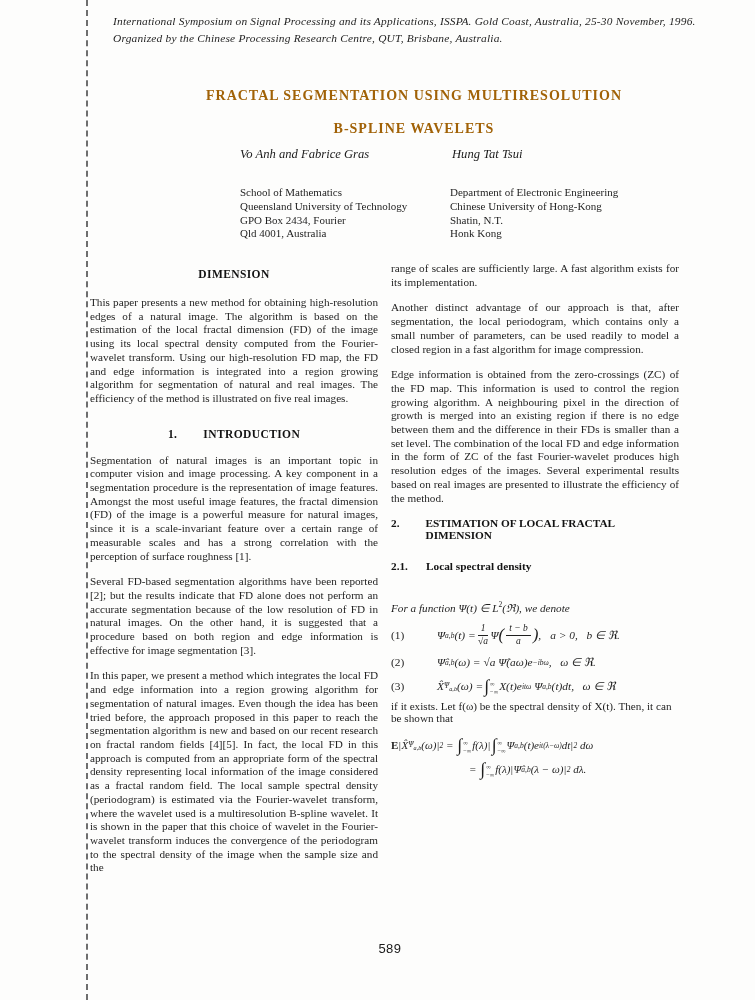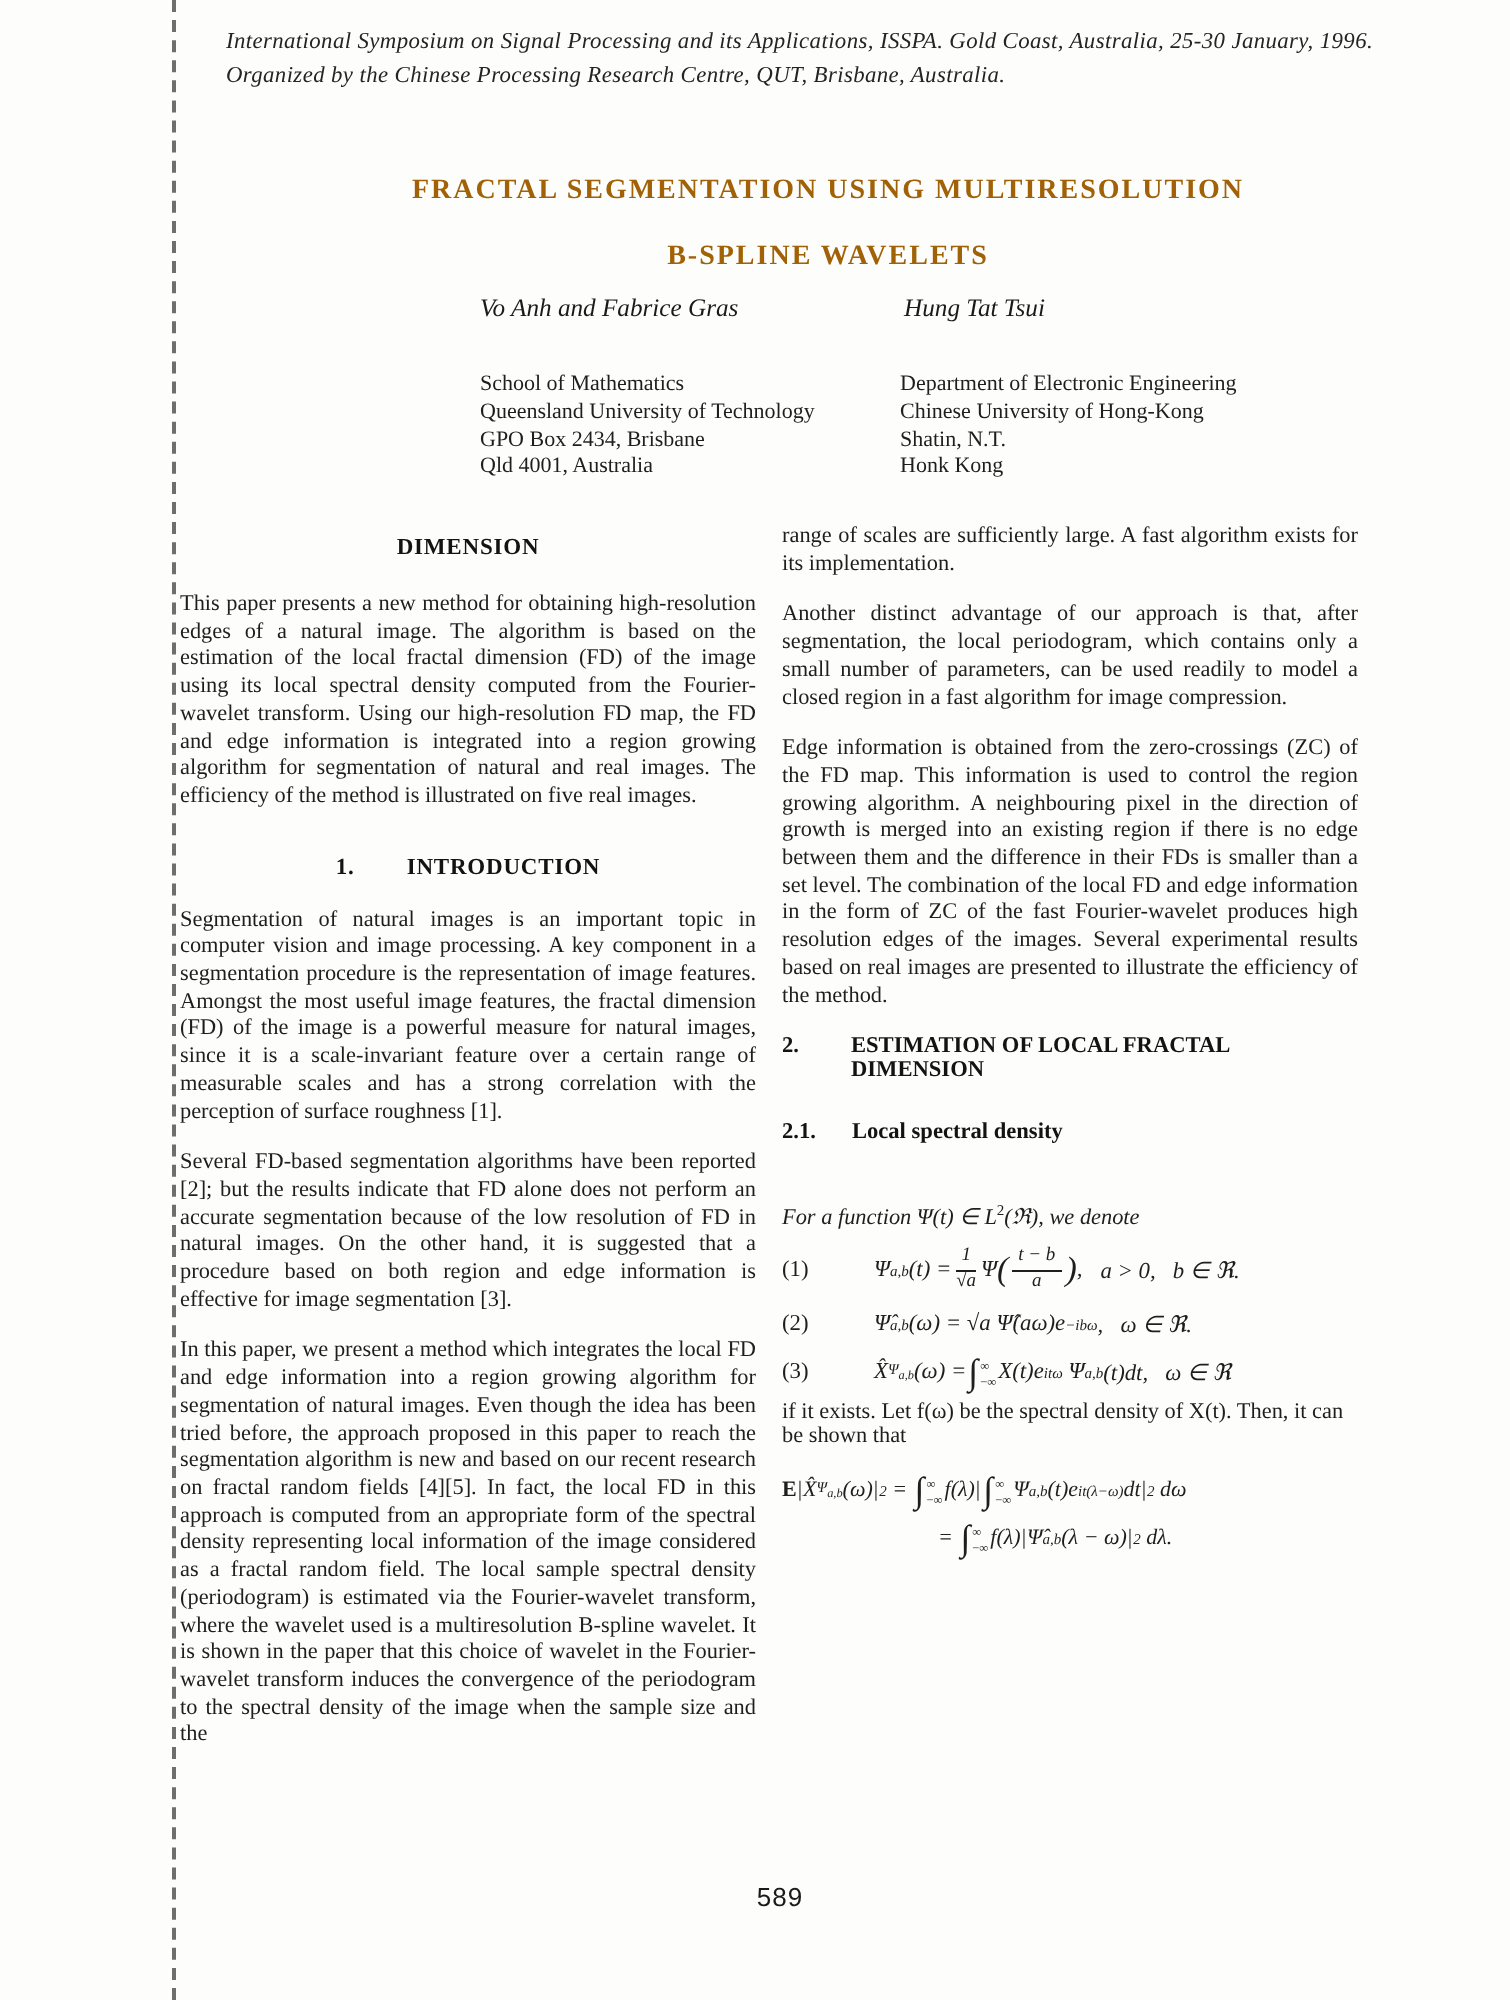--- a/index.html
+++ b/index.html
@@ -53,36 +53,36 @@
   .page-number{position:absolute;left:340px;top:941px;width:100px;text-align:center;font-size:13px;font-family:"Liberation Sans",sans-serif;color:#1a1a1a;letter-spacing:.5px;}
 </style>
 </head>
 <body>
 
 <div class="page">
 
   <div class="scan-line"></div>
 
   <div class="conf-header">
-    <div>International Symposium on Signal Processing and its Applications, ISSPA. Gold Coast, Australia, 25-30 January, 1996.</div>
+    <div>International Symposium on Signal Processing and its Applications, ISSPA. Gold Coast, Australia, 25-30 November, 1996.</div>
     <div>Organized by the Chinese Processing Research Centre, QUT, Brisbane, Australia.</div>
   </div>
 
   <div class="title-block">
     <div>FRACTAL SEGMENTATION USING MULTIRESOLUTION</div>
     <div class="title-line2">B-SPLINE WAVELETS</div>
   </div>
 
   <div class="author author-left">Vo Anh  and Fabrice Gras</div>
   <div class="author author-right">Hung Tat Tsui</div>
 
   <div class="affil affil-left">
     <div>School of Mathematics</div>
     <div>Queensland University of  Technology</div>
-    <div>GPO Box 2434, Brisbane</div>
+    <div>GPO Box 2434, Fourier</div>
     <div>Qld 4001, Australia</div>
   </div>
   <div class="affil affil-right">
     <div>Department of Electronic Engineering</div>
     <div>Chinese University of Hong-Kong</div>
     <div>Shatin, N.T.</div>
     <div>Honk Kong</div>
   </div>
 
   <div class="col col-left">

